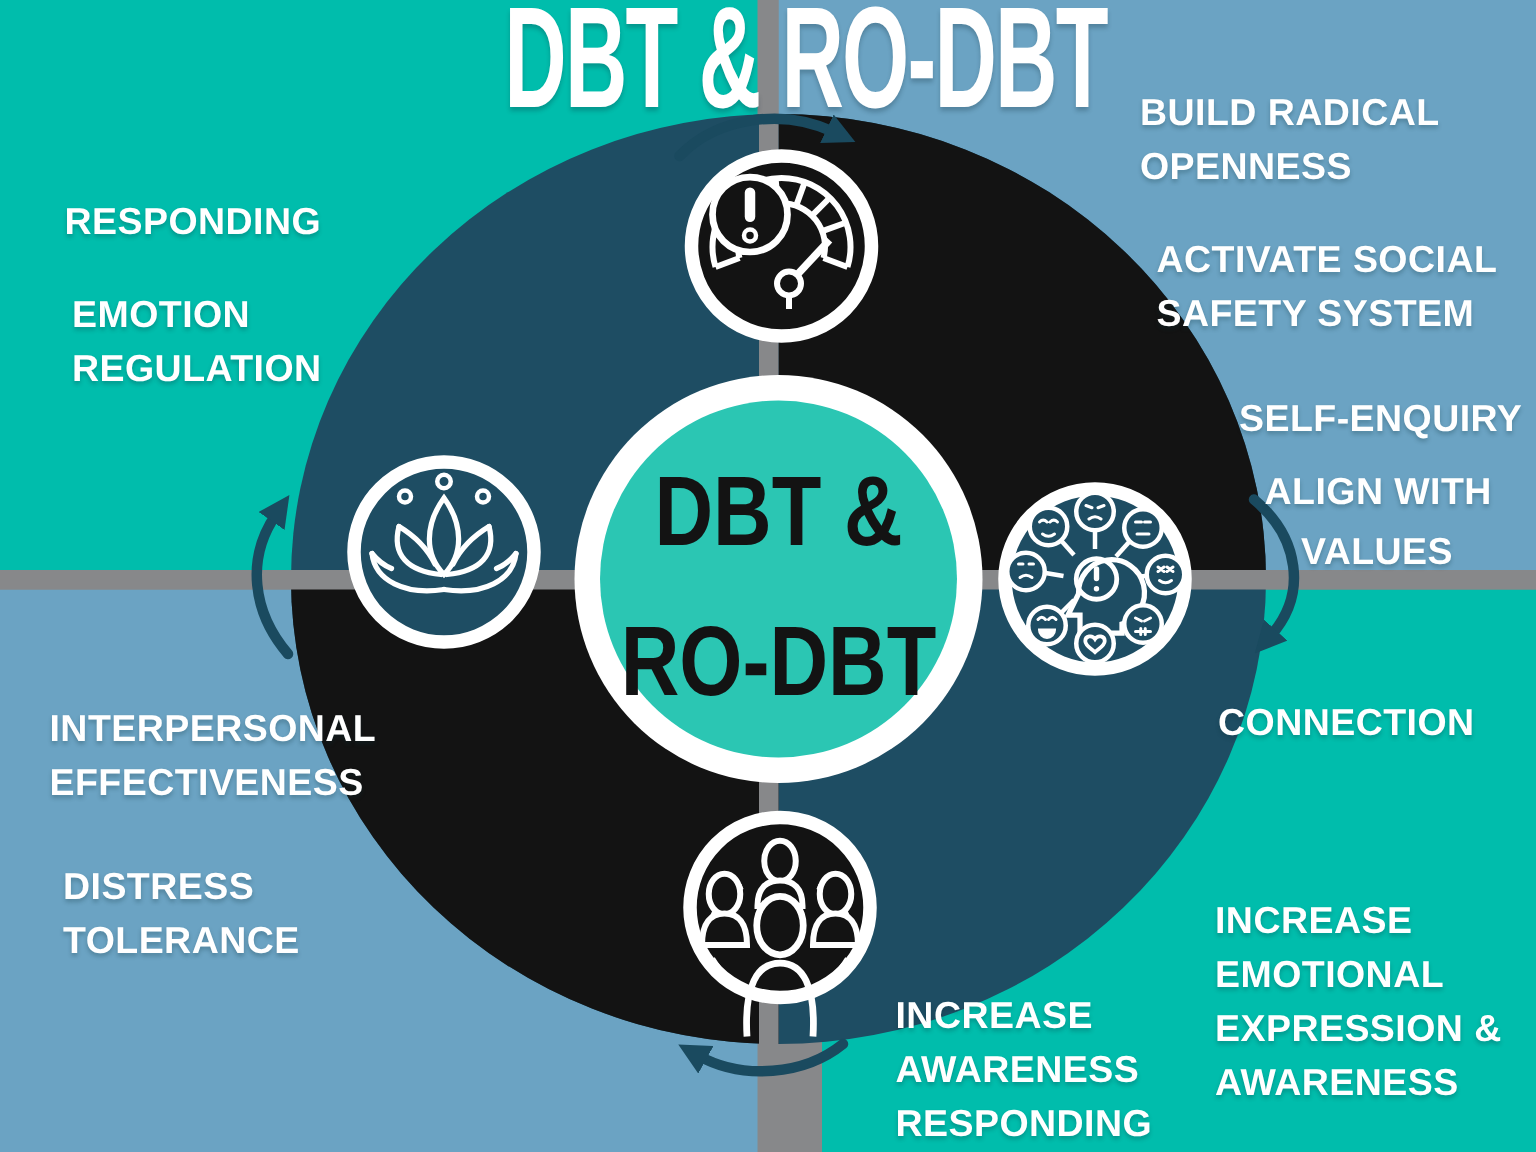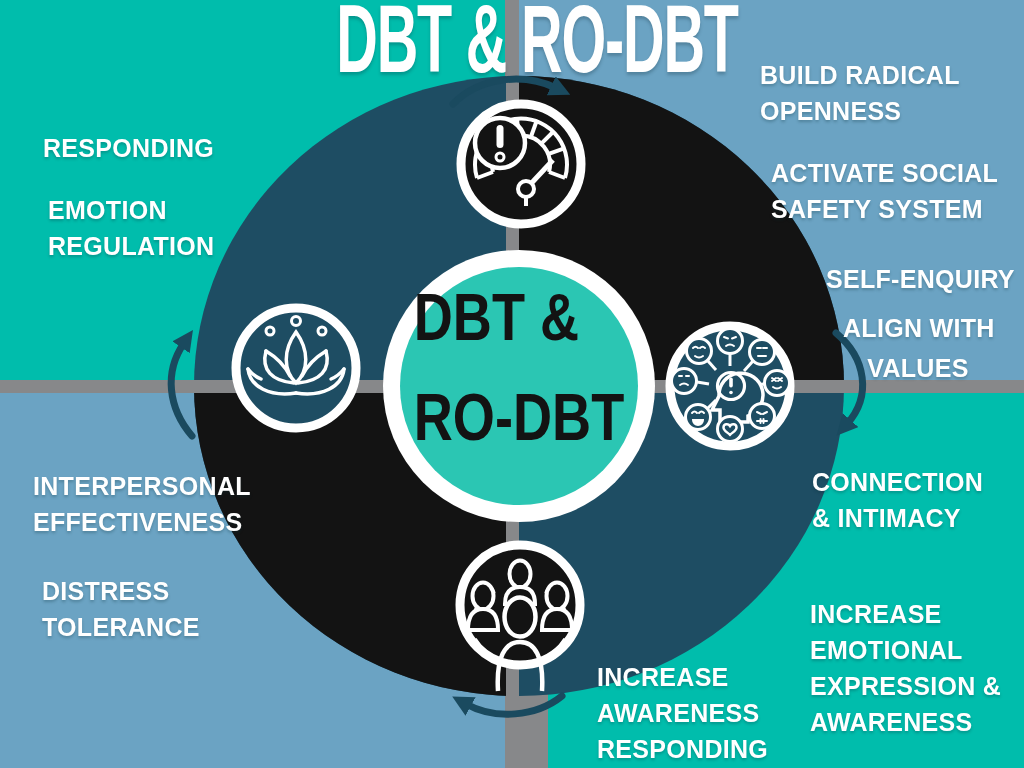--- a/index.html
+++ b/index.html
@@ -6,22 +6,22 @@
   .canvas{
     position:relative;width:1024px;height:768px;overflow:hidden;
     background:var(--gray);
     font-family:Liberation Sans, sans-serif;
   }
   .canvas svg{position:absolute;left:0;top:0;}
   .title-wrap{position:absolute;top:-9px;left:537px;transform:translateX(-50%);white-space:nowrap;z-index:5;}
   .title-scale{display:inline-block;transform:scaleX(0.6);transform-origin:center top;
     font-size:96px;font-weight:700;color:var(--white);line-height:1;letter-spacing:-2px;
     text-shadow:0 3px 4px rgba(10,40,50,.25);}
-  .center-text{position:absolute;left:519px;top:367px;transform:translate(-50%,-50%);
-    color:var(--center-text);font-weight:700;z-index:5;}
+  .center-text{position:absolute;left:519px;top:390px;transform:translate(-50%,-50%);
+    text-align:center;color:var(--center-text);font-weight:700;z-index:5;}
   .center-line{transform:scaleX(0.82);transform-origin:center;font-size:66px;line-height:100px;white-space:nowrap;}
   .lbl{position:absolute;color:var(--white);font-weight:700;font-size:25px;line-height:36px;
     letter-spacing:.3px;text-shadow:0 2px 3px rgba(10,45,55,.28);z-index:5;white-space:nowrap;}
   .lbl.centered{text-align:center;}
 </style>
 </head>
 <body>
 
 <div class="canvas">
 
@@ -180,21 +180,20 @@
 
   <div class="lbl" style="left:826px;top:261px">SELF-ENQUIRY</div>
 
   <div class="lbl centered" style="left:843px;top:308px;width:150px;line-height:40px">
     <div>ALIGN WITH</div>
     <div>VALUES</div>
   </div>
 
   <div class="lbl" style="left:812px;top:464px">
     <div>CONNECTION</div>
-    <div>&amp; INTIMACY</div>
   </div>
 
   <div class="lbl" style="left:810px;top:596px">
     <div>INCREASE</div>
     <div>EMOTIONAL</div>
     <div>EXPRESSION &amp;</div>
     <div>AWARENESS</div>
   </div>
 
   <div class="lbl" style="left:33px;top:468px">

